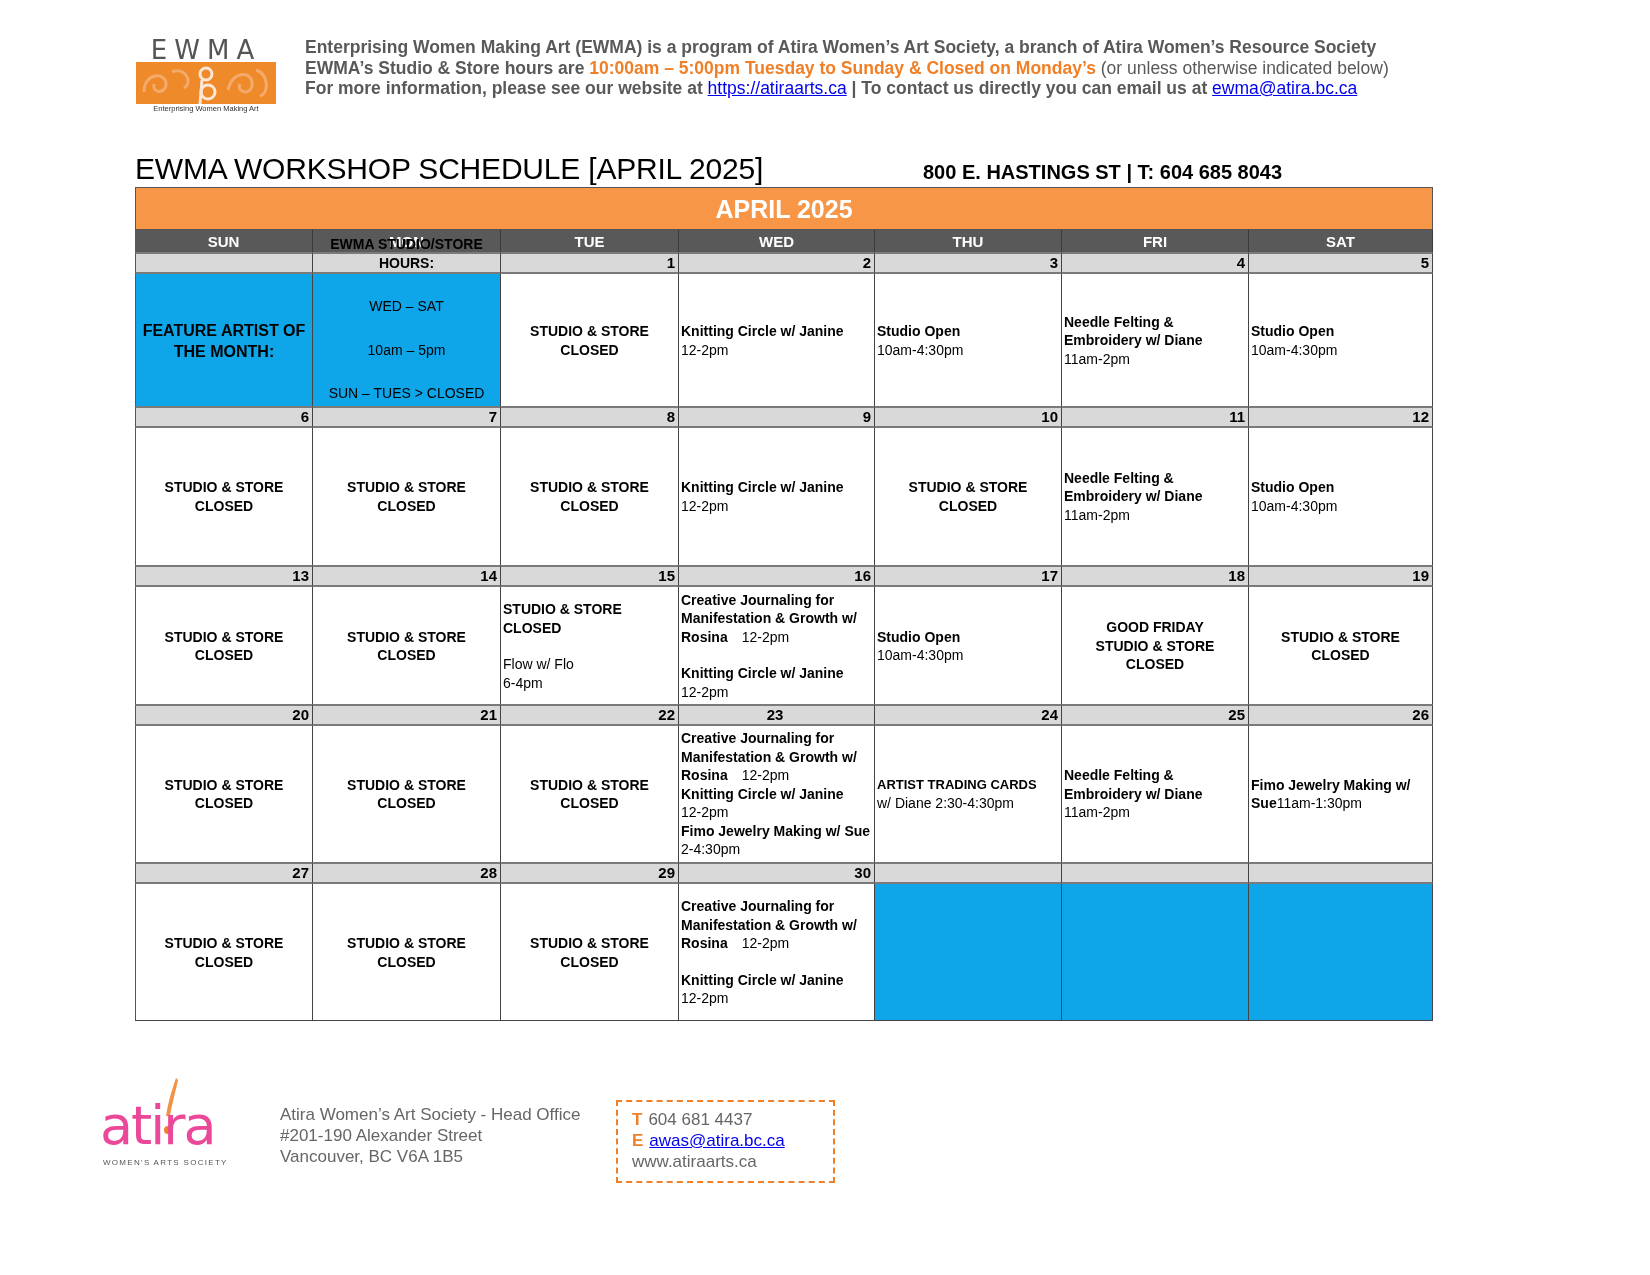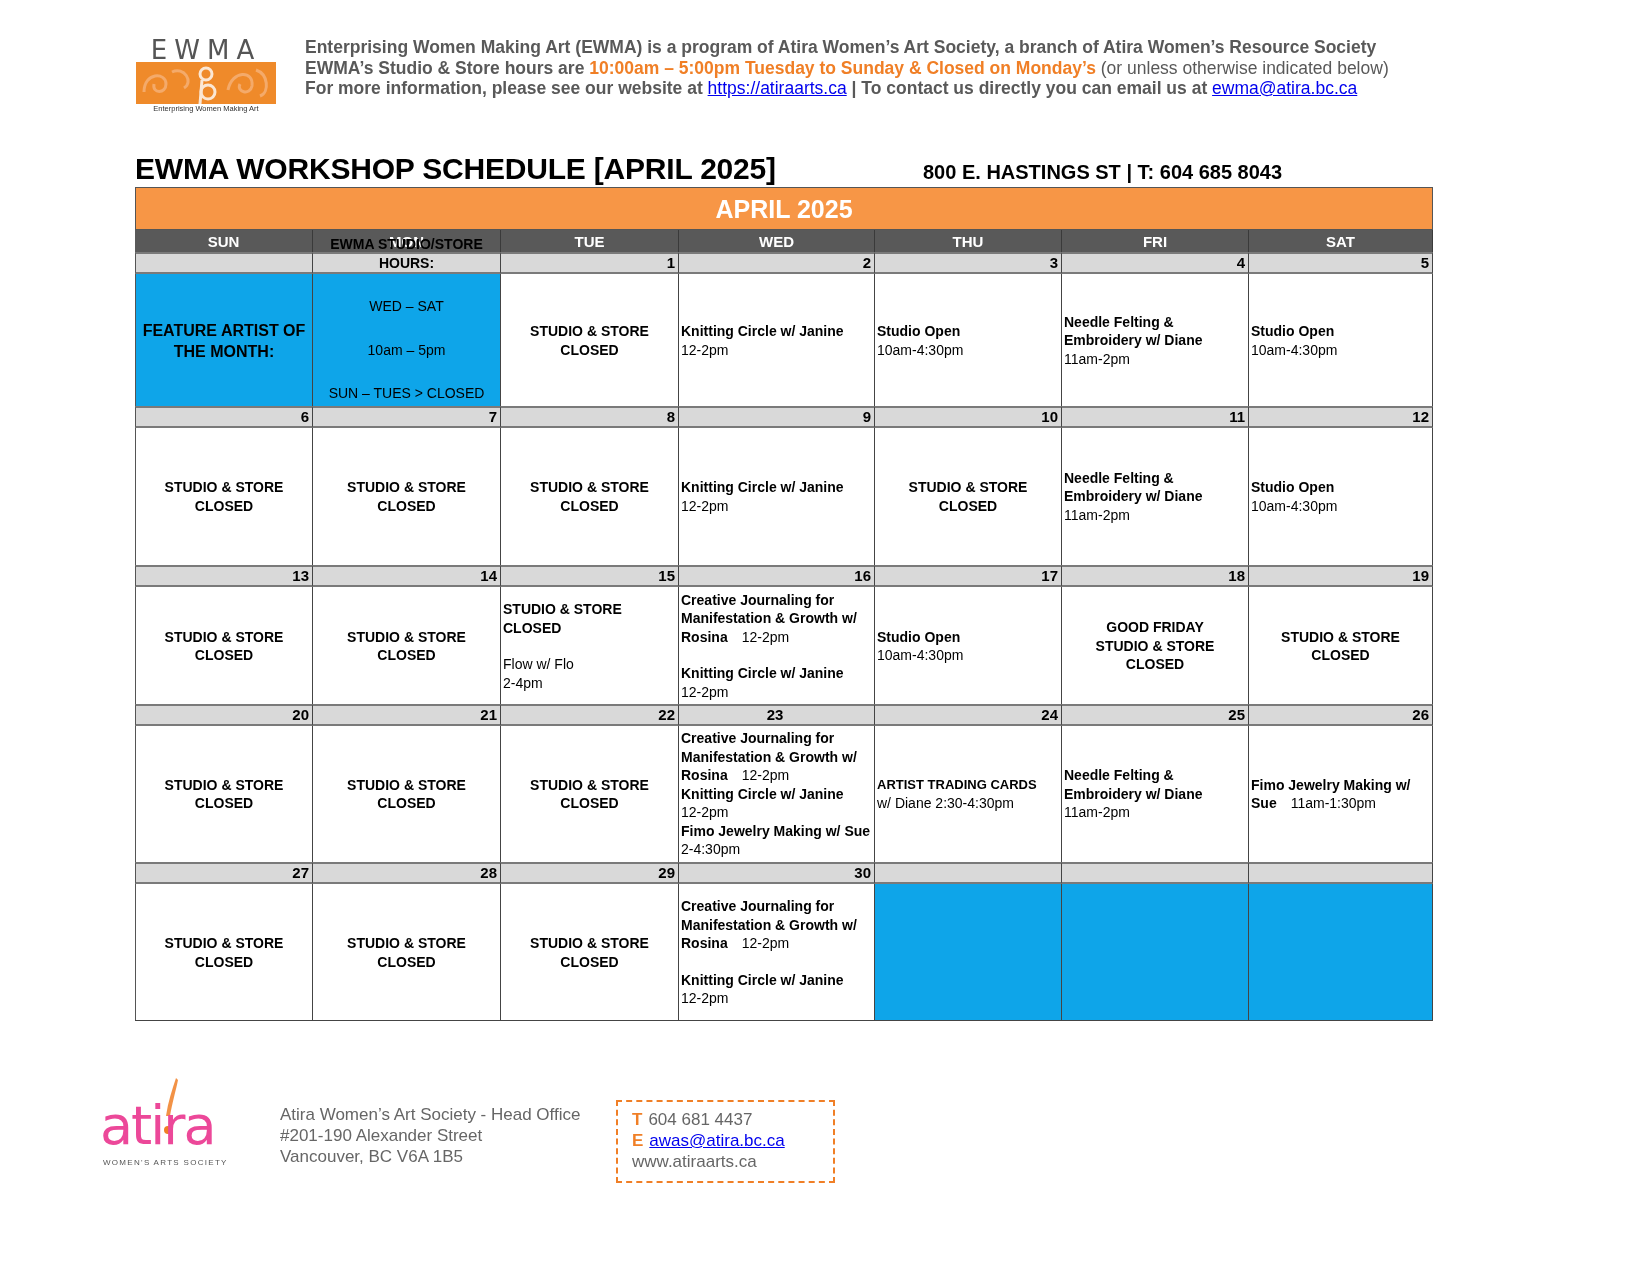--- a/index.html
+++ b/index.html
@@ -26,21 +26,21 @@
   }
 
   
   .info { left: 305px; top: 37px; font-size: 17.5px; font-weight: bold; color: #595959; line-height: 20.5px; white-space: nowrap; }
   .info .orange { color: #f07f26; }
   .info .normal { font-weight: normal; }
   .info a.link-blue { color: #0000ee; text-decoration: underline; font-weight: normal; }
   .info a.link-black { color: #000; text-decoration: underline; font-weight: normal; }
   .info .orange-normal { color: #f07f26; font-weight: normal; }
 
-  .page-title { left: 135px; top: 152px; font-size: 30px; font-weight: bold; color: #000; letter-spacing: -0.2px; white-space: nowrap; }
+  .page-title { left: 135px; top: 152px; font-size: 30px; font-weight: normal; color: #000; letter-spacing: -0.2px; white-space: nowrap; }
   .address { left: 923px; top: 161px; font-size: 20px; font-weight: bold; color: #000; white-space: nowrap; }
 
   
   .cal { left: 135px; top: 187px; width: 1298px; }
   .month-bar {
     position: absolute; left: 0; top: 0; width: 1298px; height: 43px;
     background: #f79646; border: 1px solid #555; box-sizing: border-box;
     color: #fff; font-weight: bold; font-size: 25px; text-align: center; line-height: 42px;
   }
   .day-head {
@@ -198,21 +198,21 @@
       </div>
       <div class="date-cell" style="left: 178px; width: 188px; top: 378px; height: 22px;">14</div>
       <div class="body-cell center" style="left: 178px; width: 188px; top: 400px; height: 118px; padding: 0px 28px;">
         <div class="b"><span>STUDIO &amp; STORE CLOSED</span></div>
       </div>
       <div class="date-cell" style="left: 366px; width: 178px; top: 378px; height: 22px;">15</div>
       <div class="body-cell left" style="left: 366px; width: 178px; top: 400px; height: 118px;">
         <div class="b"><span>STUDIO &amp; STORE CLOSED</span></div>
         <div style="height: 18px;"><span> </span></div>
         <div><span>Flow w/ Flo</span></div>
-        <div><span>2-4pm</span></div>
+        <div><span>6-4pm</span></div>
       </div>
       <div class="date-cell" style="left: 544px; width: 196px; top: 378px; height: 22px;">16</div>
       <div class="body-cell left" style="left: 544px; width: 196px; top: 400px; height: 118px;">
         <div class="b"><span>Creative Journaling for Manifestation &amp; Growth w/ Rosina</span><span style="font-weight: normal; margin-left: 14px;">12-2pm</span></div>
         <div style="height: 18px;"><span> </span></div>
         <div class="b"><span>Knitting Circle w/ Janine</span></div>
         <div><span>12-2pm</span></div>
       </div>
       <div class="date-cell" style="left: 740px; width: 187px; top: 378px; height: 22px;">17</div>
       <div class="body-cell left" style="left: 740px; width: 187px; top: 400px; height: 118px;">
@@ -252,21 +252,21 @@
         <div class="b" style="font-size: 13px;"><span>ARTIST TRADING CARDS</span></div>
         <div><span>w/ Diane   2:30-4:30pm</span></div>
       </div>
       <div class="date-cell" style="left: 927px; width: 187px; top: 517px; height: 22px;">25</div>
       <div class="body-cell left" style="left: 927px; width: 187px; top: 539px; height: 136px;">
         <div class="b"><span>Needle Felting &amp; Embroidery w/ Diane</span></div>
         <div><span>11am-2pm</span></div>
       </div>
       <div class="date-cell" style="left: 1114px; width: 184px; top: 517px; height: 22px;">26</div>
       <div class="body-cell left" style="left: 1114px; width: 184px; top: 539px; height: 136px;">
-        <div class="b"><span>Fimo Jewelry Making w/ Sue</span><span style="font-weight: normal; margin-left: 14px;">11am-1:30pm</span></div>
+        <div class="b"><span>Fimo Jewelry Making w/ Sue</span><span style="font-weight: normal; ">11am-1:30pm</span></div>
       </div>
       <div class="date-cell first" style="left: 0px; width: 178px; top: 675px; height: 22px;">27</div>
       <div class="body-cell first center" style="left: 0px; width: 178px; top: 697px; height: 137px; padding: 0px 28px;">
         <div class="b"><span>STUDIO &amp; STORE CLOSED</span></div>
       </div>
       <div class="date-cell" style="left: 178px; width: 188px; top: 675px; height: 22px;">28</div>
       <div class="body-cell center" style="left: 178px; width: 188px; top: 697px; height: 137px; padding: 0px 28px;">
         <div class="b"><span>STUDIO &amp; STORE CLOSED</span></div>
       </div>
       <div class="date-cell" style="left: 366px; width: 178px; top: 675px; height: 22px;">29</div>

